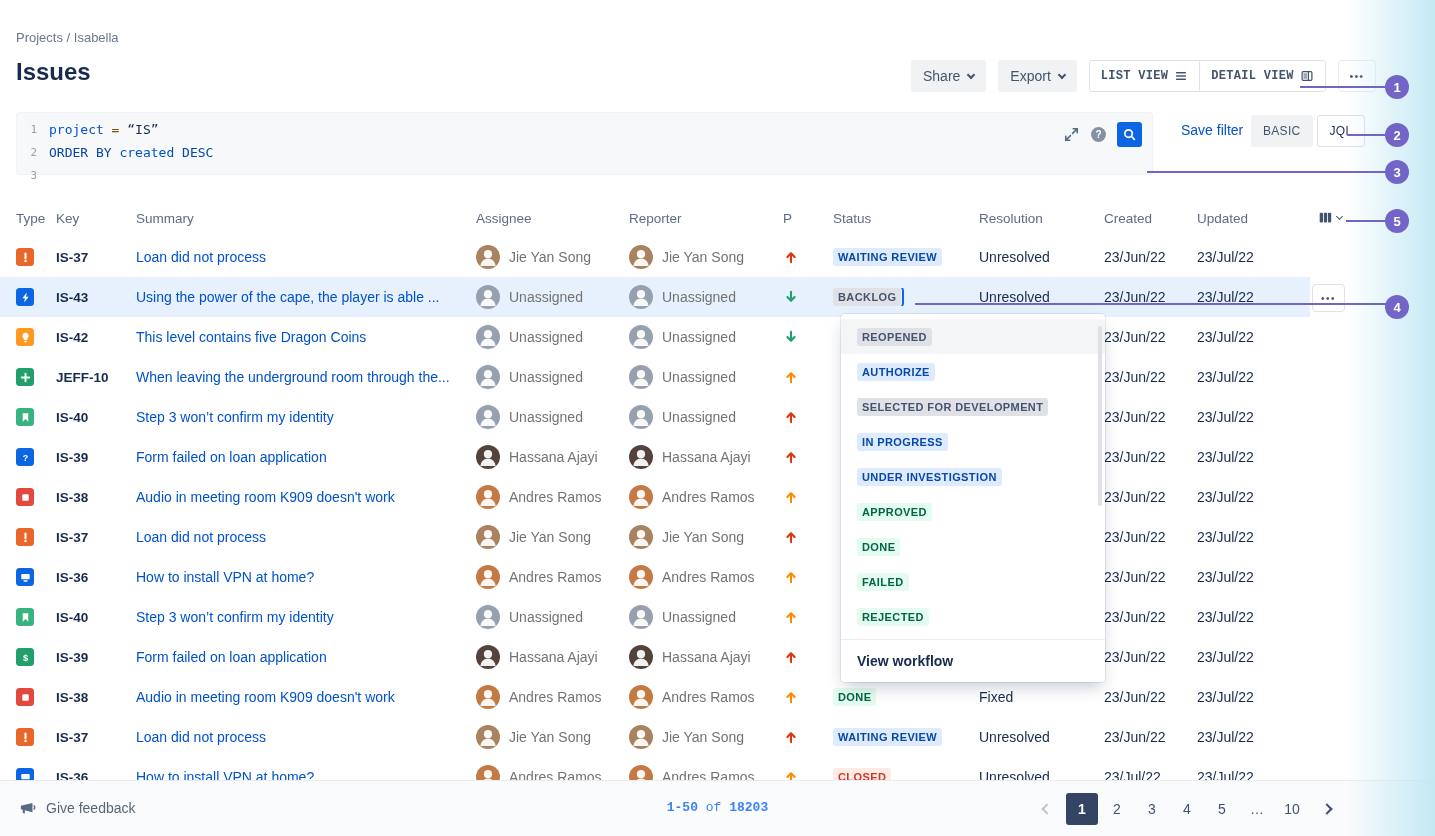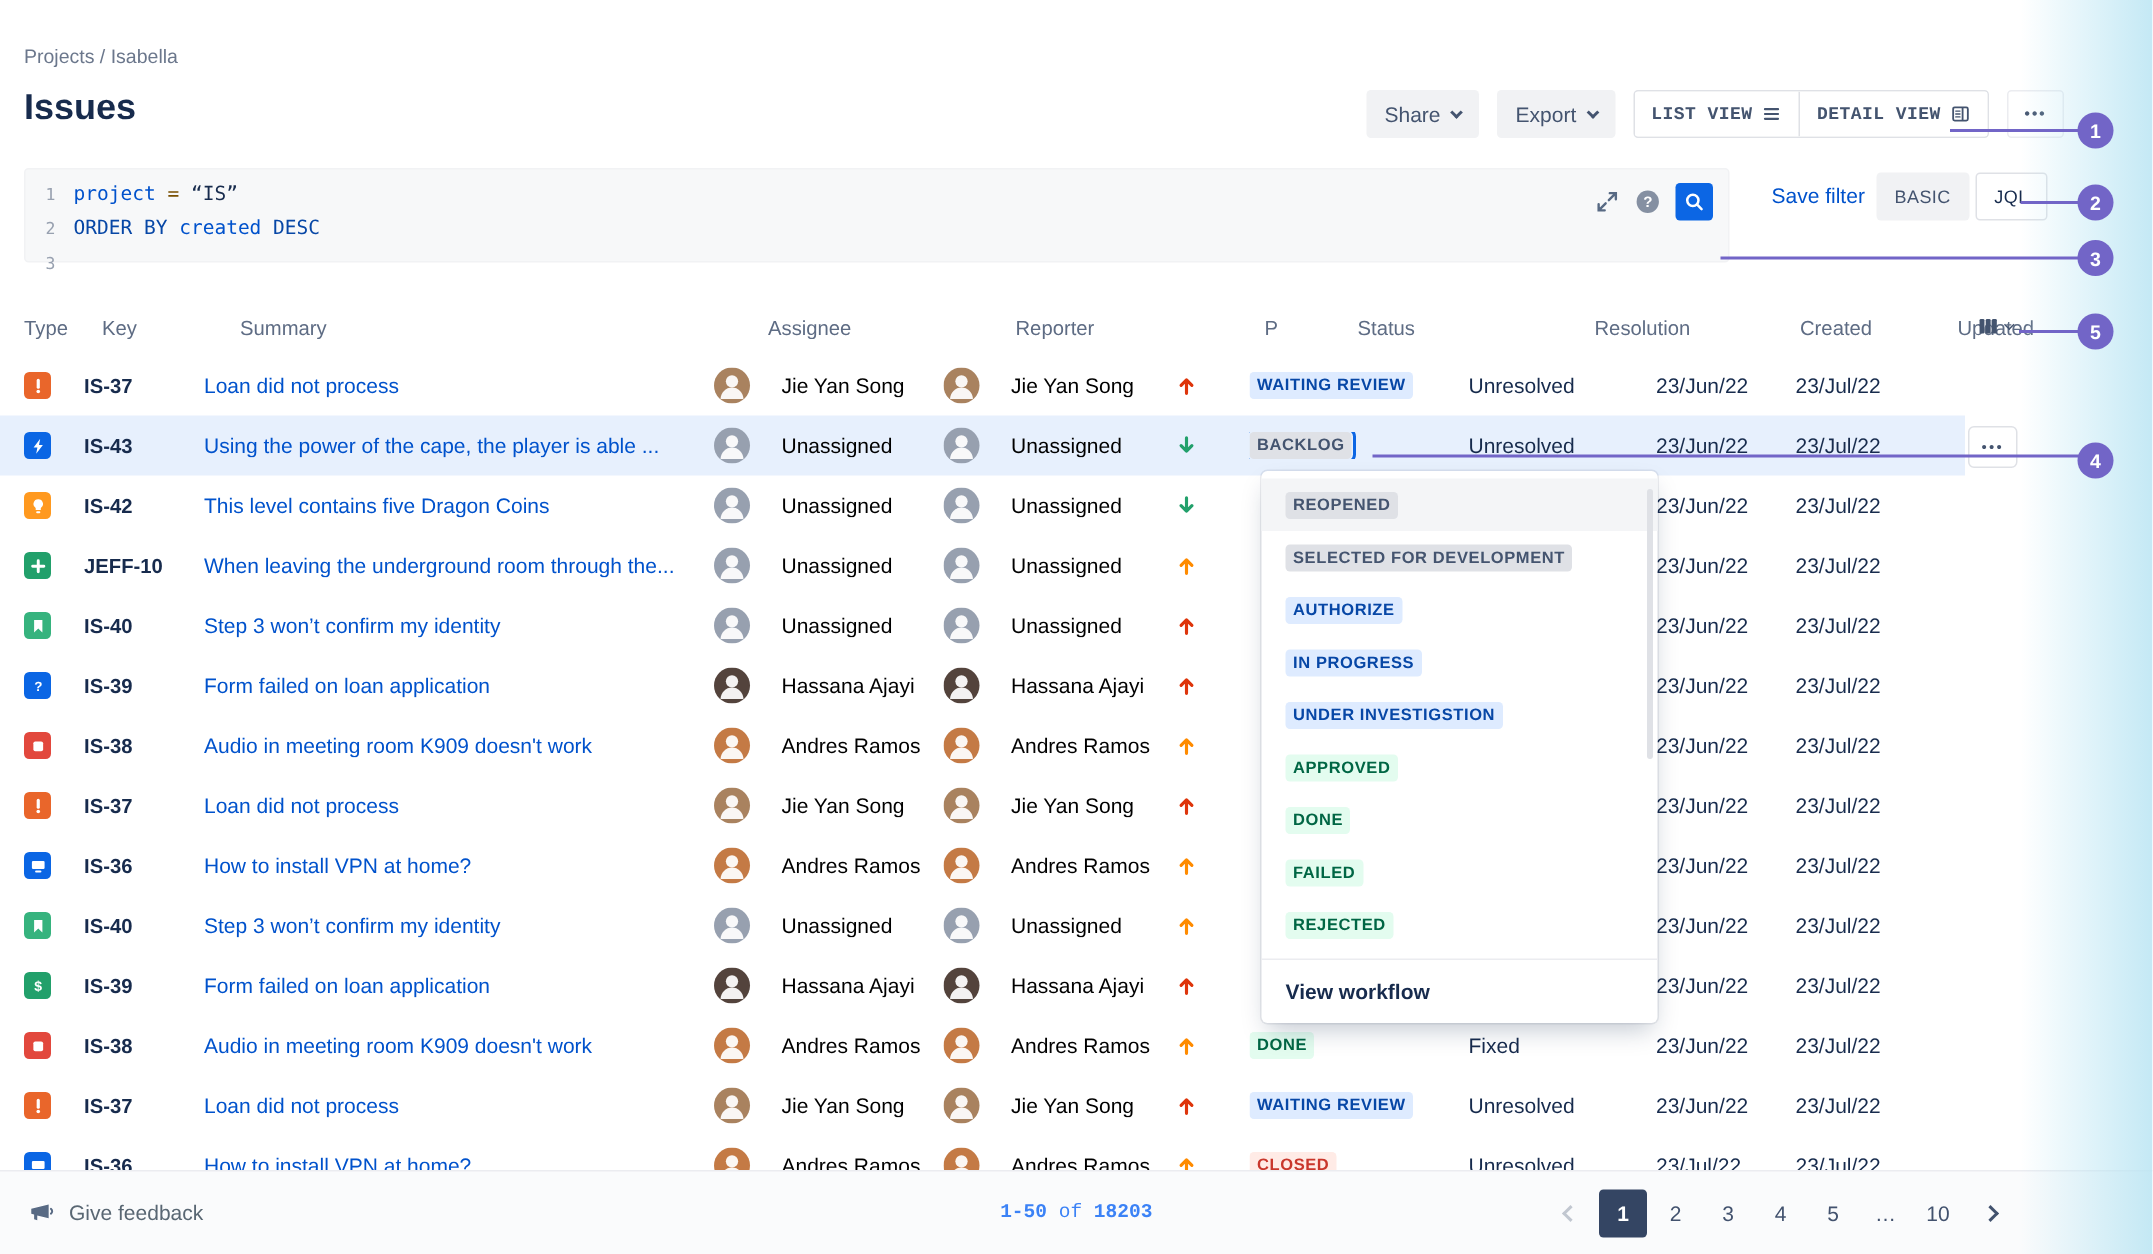--- a/index.html
+++ b/index.html
@@ -45,41 +45,41 @@
   .search-btn svg { width:15px; height:15px; }
 
   .save-filter { position:absolute; left:1181px; top:122px; color:#0052CC; font-size:14px; cursor:pointer; }
   .mode-toggle { position:absolute; left:1251px; top:115px; display:flex; align-items:center; }
   .seg { height:32px; display:flex; align-items:center; padding:0 12px; font-size:12px; font-weight:400;
     letter-spacing:.3px; color:#44546F; border-radius:3px; background:#F1F2F4; cursor:pointer; }
   .seg.active { background:#fff; border:1px solid #DFE1E6; color:#172B4D; margin-left:4px; }
 
   
   .issue-table { position:absolute; left:0; top:200px; width:1435px; }
-  .t-head { display:flex; align-items:center; height:37px; color:#5E6C84; font-size:13.5px; font-weight:500; width:1310px;gap:12px; }
+  .t-head { display:flex; align-items:center; height:37px; color:#5E6C84; font-size:13.5px; font-weight:500; width:1310px; }
   .t-row { display:flex; align-items:center; height:40px; font-size:14px; width:1310px; position:relative; }
   .t-row.selected { background:#E7F0FD; }
   .cell { flex:none; display:flex; align-items:center; overflow:hidden; }
   .c-type     { width:56px;  padding-left:16px; }
   .c-key      { width:80px;  font-weight:600; color:#172B4D; font-size:13.5px; }
   .c-summary  { width:340px; padding-right:14px; }
   .c-summary a { color:#0052CC; white-space:nowrap; overflow:hidden; text-overflow:ellipsis; display:block; width:100%; }
   .c-assignee { width:153px; gap:9px; }
   .c-reporter { width:154px; gap:9px; }
   .c-p        { width:50px; }
   .c-status   { width:146px; }
   .c-res      { width:125px; color:#172B4D; }
   .c-created  { width:93px;  color:#172B4D; }
   .c-updated  { width:97px;  color:#172B4D; }
 
   .type-ic { width:18px; height:18px; border-radius:3.5px; display:inline-flex; align-items:center; justify-content:center; }
   .type-ic svg { width:13px; height:13px; }
   .avatar { width:24px; height:24px; border-radius:50%; overflow:hidden; display:inline-flex; flex:none; }
   .avatar svg { width:24px; height:24px; }
-  .pname { color:#000000; white-space:nowrap; overflow:hidden; text-overflow:ellipsis;margin-left:12px; }
+  .pname { color:#737373; white-space:nowrap; overflow:hidden; text-overflow:ellipsis; }
   .pri { width:16px; height:16px; display:inline-flex; }
   .pri svg { width:16px; height:16px; }
 
   .badge { display:inline-block; font-size:11px; font-weight:700; letter-spacing:.4px; padding:3px 5px;
     border-radius:3px; text-transform:uppercase; white-space:nowrap; background:#DFE1E6; color:#44546F; }
   .v-blue  { background:#DEEBFF; color:#0747A6; }
   .v-gray  { background:#DFE1E6; color:#44546F; }
   .v-green { background:#E3FCEF; color:#006644; }
   .v-red   { background:#FFEBE6; color:#C9372C; }
   .badge.focused { outline:2px solid #0C66E4; outline-offset:1px; }
@@ -844,25 +844,25 @@
 
 <div class="row-more">•••</div>
 
 <div class="status-dropdown">
   <div id="dd-items">
   <div class="dd-item hl">
     <span class="badge v-gray">REOPENED</span>
   </div>
 
   <div class="dd-item">
+    <span class="badge v-blue">AUTHORIZE</span>
+  </div>
+
+  <div class="dd-item">
     <span class="badge v-gray">SELECTED FOR DEVELOPMENT</span>
-  </div>
-
-  <div class="dd-item">
-    <span class="badge v-blue">AUTHORIZE</span>
   </div>
 
   <div class="dd-item">
     <span class="badge v-blue">IN PROGRESS</span>
   </div>
 
   <div class="dd-item">
     <span class="badge v-blue">UNDER INVESTIGSTION</span>
   </div>
 

